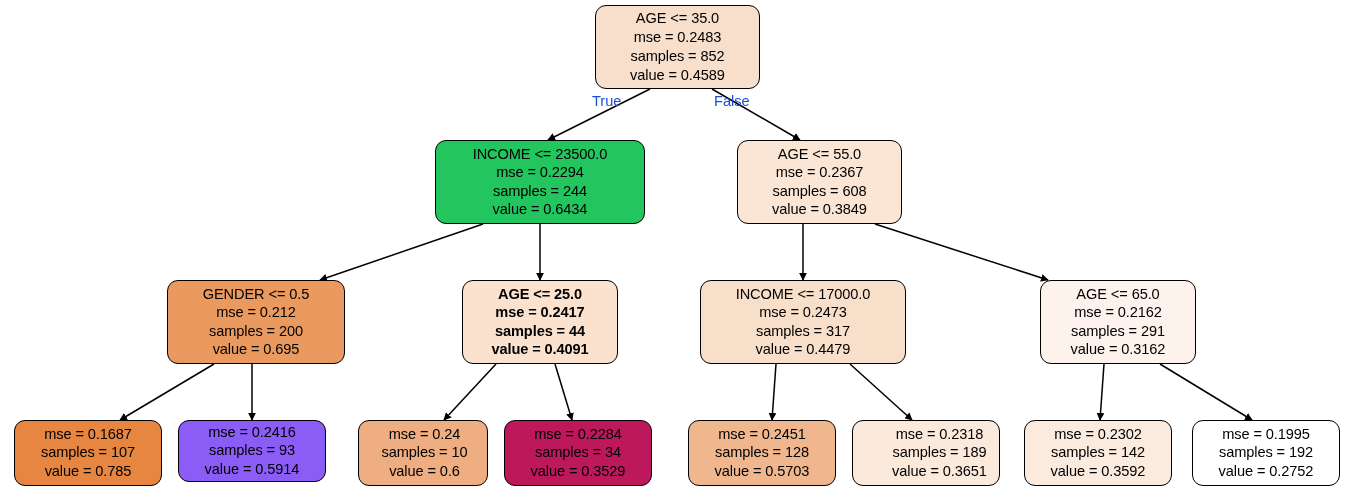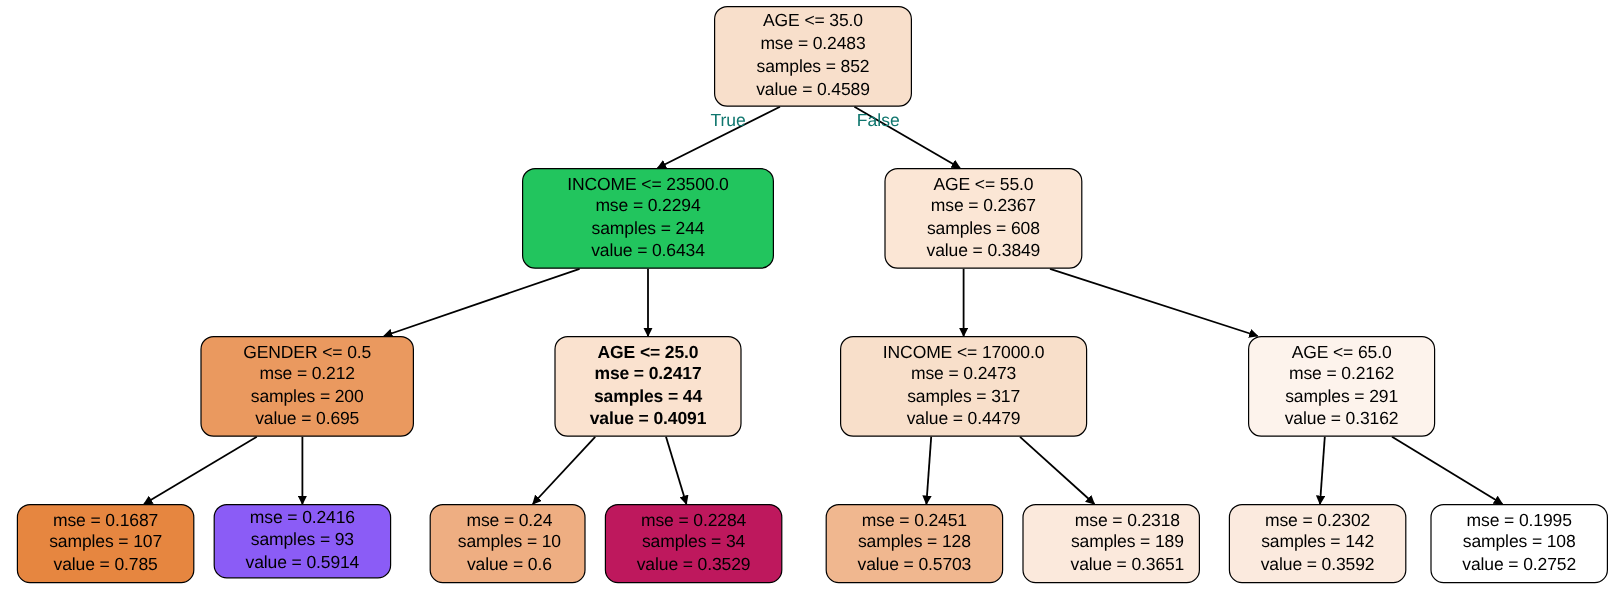--- a/index.html
+++ b/index.html
@@ -42,21 +42,21 @@
     font-size: 14.6px;
     line-height: 18.2px;
     color: #000000;
     white-space: nowrap;
     text-align: center;
     letter-spacing: -0.1px;
   }
   .edge-label {
     position: absolute;
     font-size: 14.6px;
-    color: #0f766e;
+    color: #1d4ed8;
     white-space: nowrap;
     z-index: 3;
   }
 </style>
 </head>
 <body>
 
 <div id="tree-canvas">
   <svg id="edge-layer" viewBox="0 0 1352 497" width="1352" height="497">
     <defs>
@@ -154,21 +154,21 @@
         <div class="node-line">samples = 189</div>
         <div class="node-line">value = 0.3651</div>
       </div>
       <div class="node" style="left: 1024px; top: 420px; width: 148px; height: 66px; background: rgb(251, 234, 222);">
         <div class="node-line">mse = 0.2302</div>
         <div class="node-line">samples = 142</div>
         <div class="node-line">value = 0.3592</div>
       </div>
       <div class="node" style="left: 1192px; top: 420px; width: 148px; height: 66px; background: rgb(255, 255, 255);">
         <div class="node-line">mse = 0.1995</div>
-        <div class="node-line">samples = 108</div>
+        <div class="node-line">samples = 192</div>
         <div class="node-line">value = 0.2752</div>
       </div>
     </div>
   <div id="labels-group">
       <div class="edge-label" style="left: 592px; top: 93px;">True</div>
       <div class="edge-label" style="left: 714px; top: 93px;">False</div>
     </div>
 </div>
 
 </body></html>

